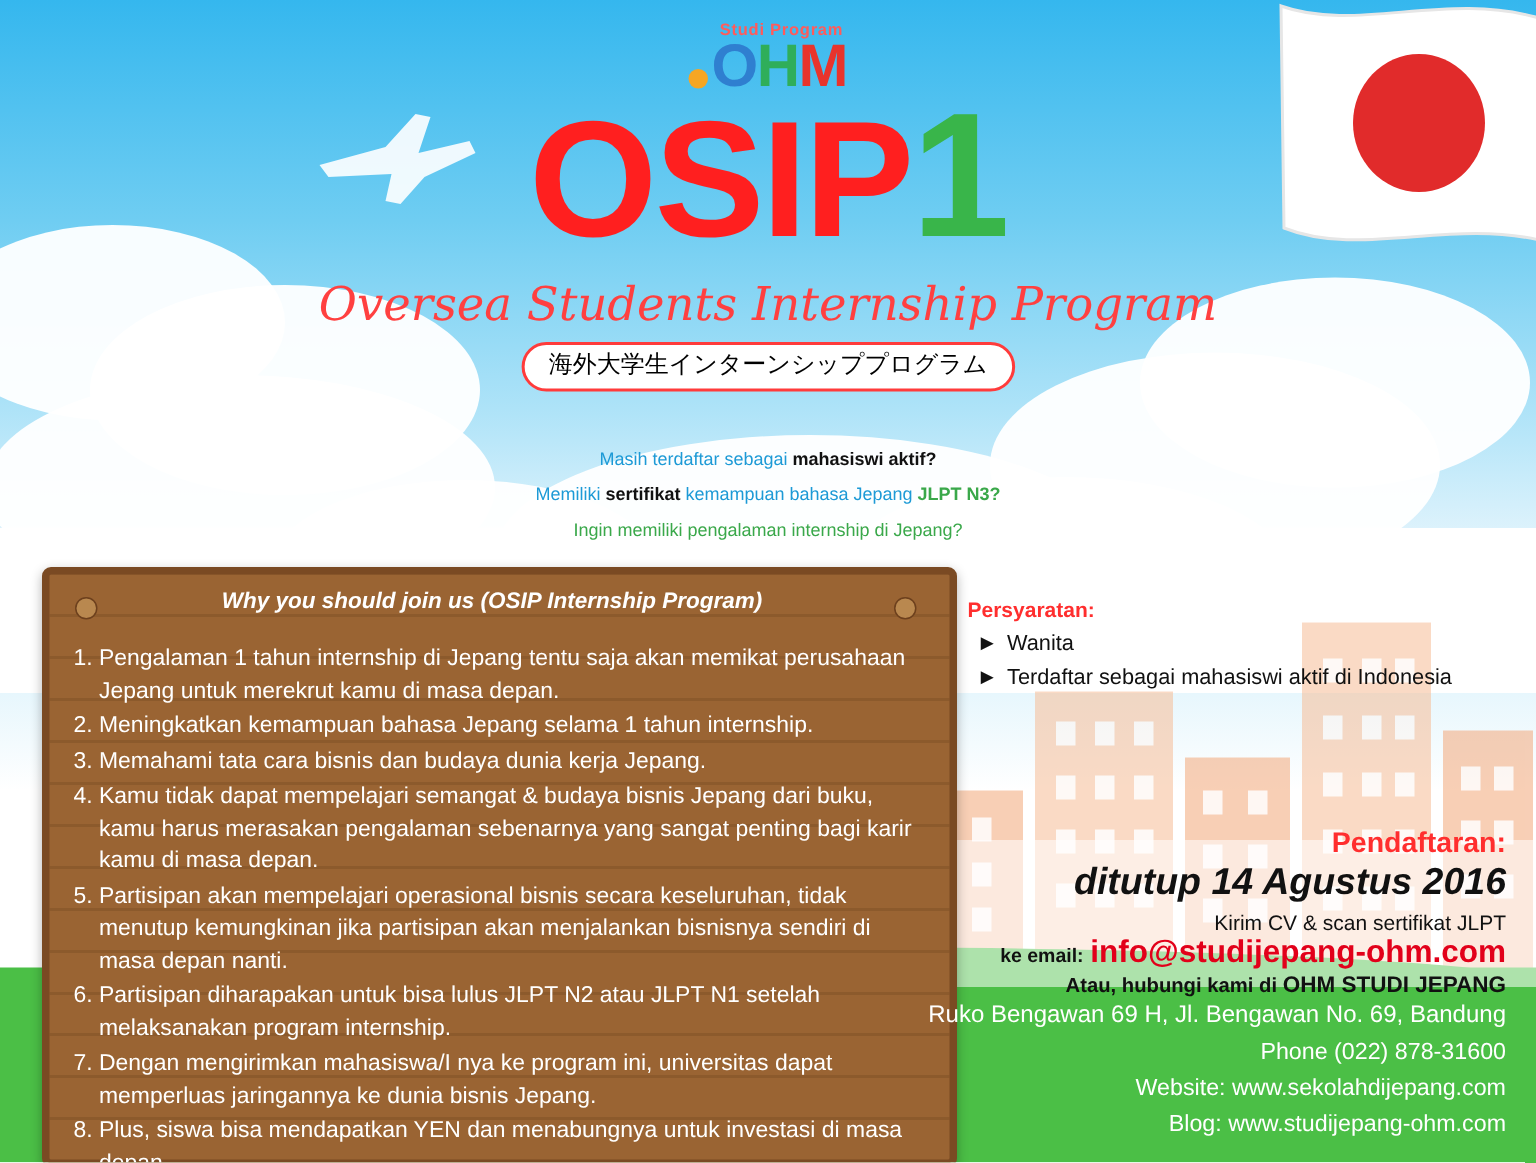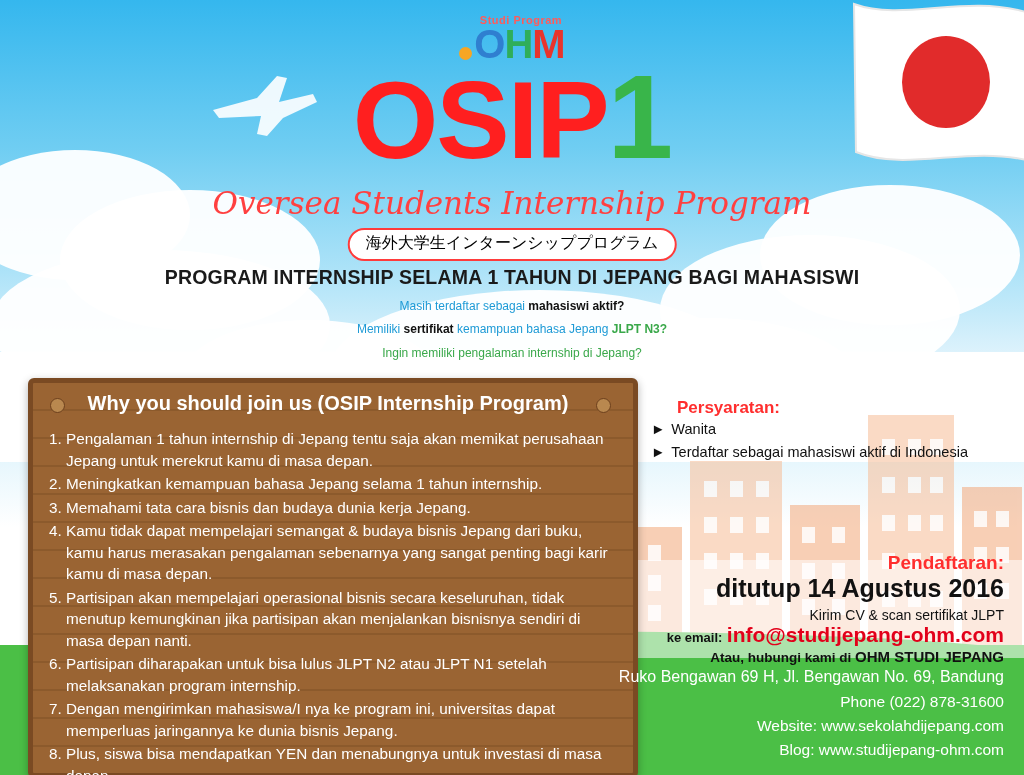--- a/index.html
+++ b/index.html
@@ -187,21 +187,22 @@
     border-radius: 6px;
     box-shadow: 0 3px 8px rgba(0,0,0,.3);
   }
   .board-title {
     position: absolute;
     left: 28px; top: 392px;
     width: 600px;
     text-align: center;
     color: #ffffff;
     font-weight: bold;
-    font-size: 20px;
+    font-size: 15px;
+    font-style: italic;
   }
   .bolt {
     position: absolute;
     width: 13px; height: 13px;
     border-radius: 50%;
     background: #b9884f;
     border: 1px solid #6d401d;
   }
   .board-list {
     position: absolute;
@@ -217,22 +218,21 @@
   }
   .board-list li {
     margin-bottom: 2px;
   }
   
   .req-title {
     position: absolute;
     left: 645px; top: 398px;
     color: #ff2e2e;
     font-weight: bold;
-    font-size: 17px;
-    margin-left: 32px;
+    font-size: 14px;
   }
   .req-list {
     position: absolute;
     left: 645px; top: 418px;
     width: 370px;
     color: #111;
     font-size: 14.5px;
     line-height: 23px;
   }
   .req-list div { padding-left: 6px; }
@@ -243,20 +243,21 @@
     color: #ff2e2e;
     font-weight: bold;
     font-size: 19px;
     text-align: right;
   }
   .pend-date {
     position: absolute;
     right: 20px; top: 574px;
     font-size: 25px;
     font-weight: bold;
+    font-style: italic;
     color: #111;
     text-align: right;
   }
   .kirim {
     position: absolute;
     right: 20px; top: 607px;
     font-size: 14px;
     color: #111;
     text-align: left;
   }
@@ -403,21 +404,20 @@
   </div>
 
   <div class="osip">
     <span>OSIP</span><span class="one">1</span>
   </div>
 
   <div class="subtitle">Oversea Students Internship Program</div>
 
   <div class="jp-badge">海外大学生インターンシッププログラム</div>
 
-  <div class="headline">PROGRAM INTERNSHIP SELAMA 1 TAHUN DI JEPANG BAGI MAHASISWI</div>
 
   <div class="q1">
     <span class="c-blue">Masih terdaftar sebagai </span><span class="c-bold-dark">mahasiswi aktif?</span>
   </div>
   <div class="q2">
     <span class="c-blue">Memiliki </span><span class="c-bold-dark">sertifikat</span><span class="c-blue"> kemampuan bahasa Jepang </span><span class="c-green b">JLPT N3?</span>
   </div>
   <div class="q3 c-green">Ingin memiliki pengalaman internship di Jepang?</div>
 
   <div class="board"></div>

